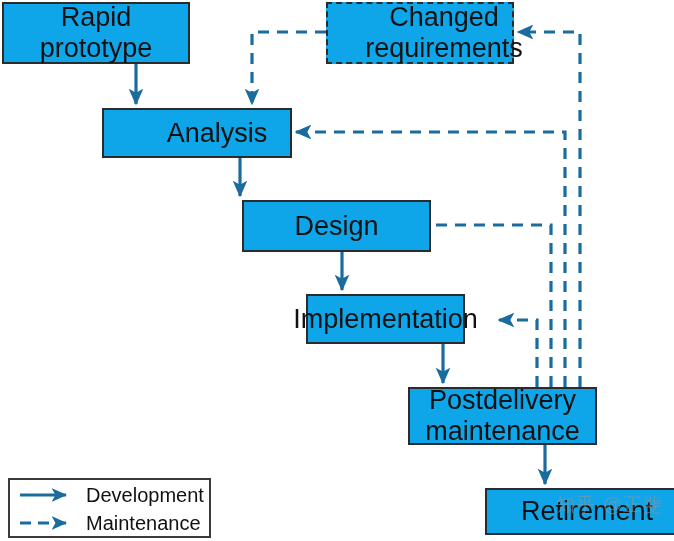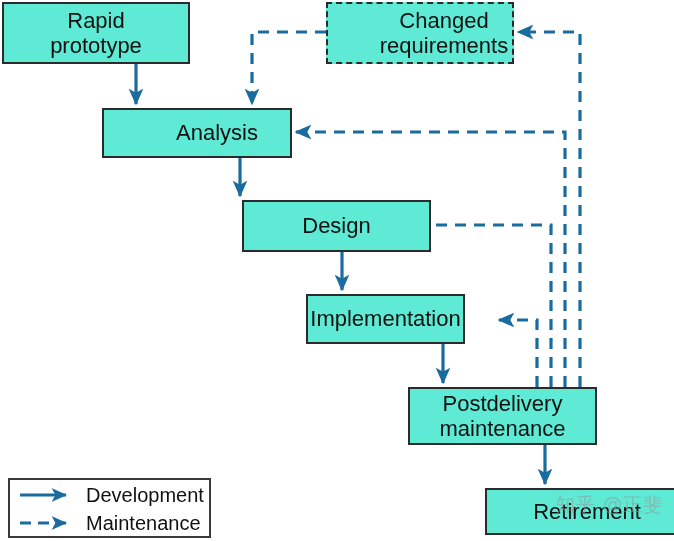--- a/index.html
+++ b/index.html
@@ -19,29 +19,29 @@
   }
   #diagram-svg {
     position: absolute;
     left: 0;
     top: 0;
     width: 674px;
     height: 541px;
   }
   .node-box {
     position: absolute;
-    background: #5eead4;
+    background: #0ea5e9;
     border: 2px solid #2b2b2b;
     box-sizing: border-box;
     display: flex;
     align-items: center;
     justify-content: center;
     text-align: center;
     color: #111111;
-    font-size: 22px;
+    font-size: 27px;
     line-height: 1.14;
     font-family: "Liberation Sans", sans-serif;
     white-space: pre-line;
   }
   .node-box.dashed {
     border: 2px dashed #2b2b2b;
     padding-left: 48px;
   }
   #legend-box {
     position: absolute;

